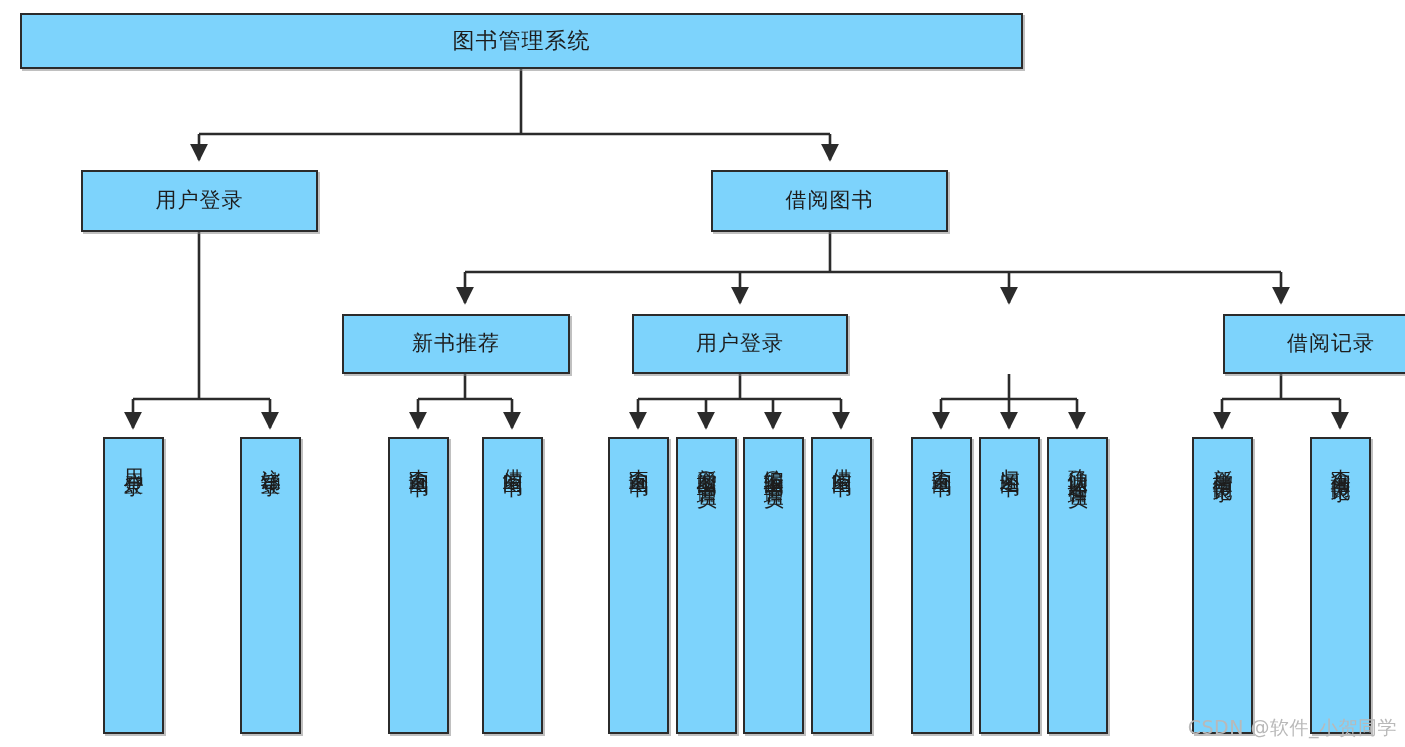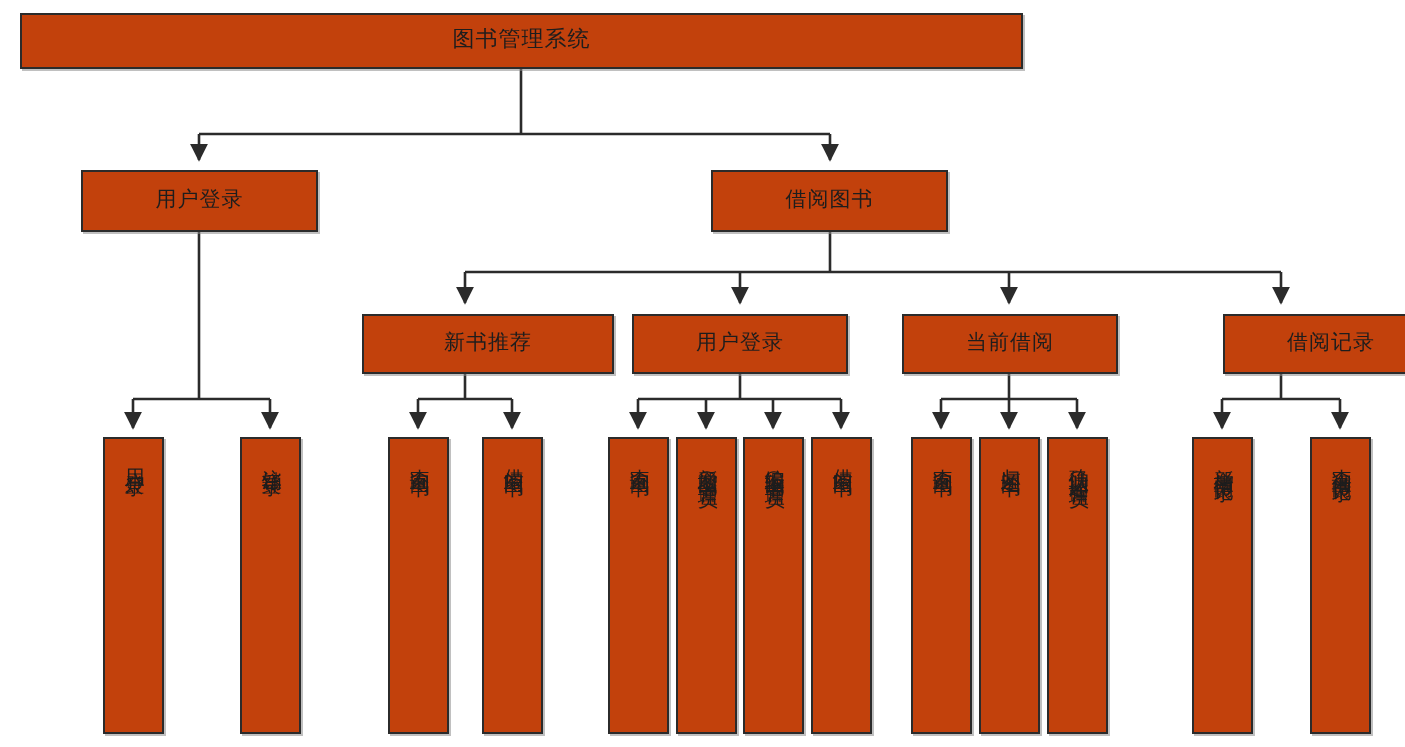--- a/index.html
+++ b/index.html
@@ -22,29 +22,28 @@
     position: absolute;
     left: 0;
     top: 0;
     width: 1405px;
     height: 747px;
     pointer-events: none;
   }
   .node {
     position: absolute;
     box-sizing: border-box;
-    background: #c2410c;
+    background: #7dd3fc;
     border: 2px solid #2b2b2b;
     box-shadow: 2px 2px 0 rgba(140,140,140,0.55);
     display: flex;
     align-items: center;
     justify-content: center;
     color: #1d1d1d;
     z-index: 2;
-    font-family: Liberation Mono, monospace;
   }
   .node.horizontal {
     font-size: 21px;
     letter-spacing: 1px;
     line-height: 1.2;
   }
   .node.vertical {
     align-items: flex-start;
     justify-content: center;
     padding-top: 14px;
@@ -131,28 +130,25 @@
     <span>图书管理系统</span>
   </div>
 
   <div class="node horizontal" style="left:81px; top:170px; width:237px; height:62px;">
     <span>用户登录</span>
   </div>
   <div class="node horizontal" style="left:711px; top:170px; width:237px; height:62px;">
     <span>借阅图书</span>
   </div>
 
-  <div class="node horizontal" style="left:362px; top:314px; width:252px; height:60px;">
+  <div class="node horizontal" style="left:342px; top:314px; width:228px; height:60px;">
     <span>新书推荐</span>
   </div>
   <div class="node horizontal" style="left:632px; top:314px; width:216px; height:60px;">
     <span>用户登录</span>
-  </div>
-  <div class="node horizontal" style="left:902px; top:314px; width:216px; height:60px;">
-    <span>当前借阅</span>
   </div>
   <div class="node horizontal" style="left:1223px; top:314px; width:216px; height:60px;">
     <span>借阅记录</span>
   </div>
 
   <div class="node vertical" style="left:103px; top:437px; width:61px; height:297px;">
     <span class="vtext">用户登录</span>
   </div>
   <div class="node vertical" style="left:240px; top:437px; width:61px; height:297px;">
     <span class="vtext">注销登录</span>
@@ -188,14 +184,15 @@
     <span class="vtext">确认归还（管理员）</span>
   </div>
 
   <div class="node vertical" style="left:1192px; top:437px; width:61px; height:297px;">
     <span class="vtext">新增借阅记录</span>
   </div>
   <div class="node vertical" style="left:1310px; top:437px; width:61px; height:297px;">
     <span class="vtext">查询借阅记录</span>
   </div>
 
+  <div class="watermark">CSDN @软件_小贺同学</div>
 
 </div>
 
 </body></html>

